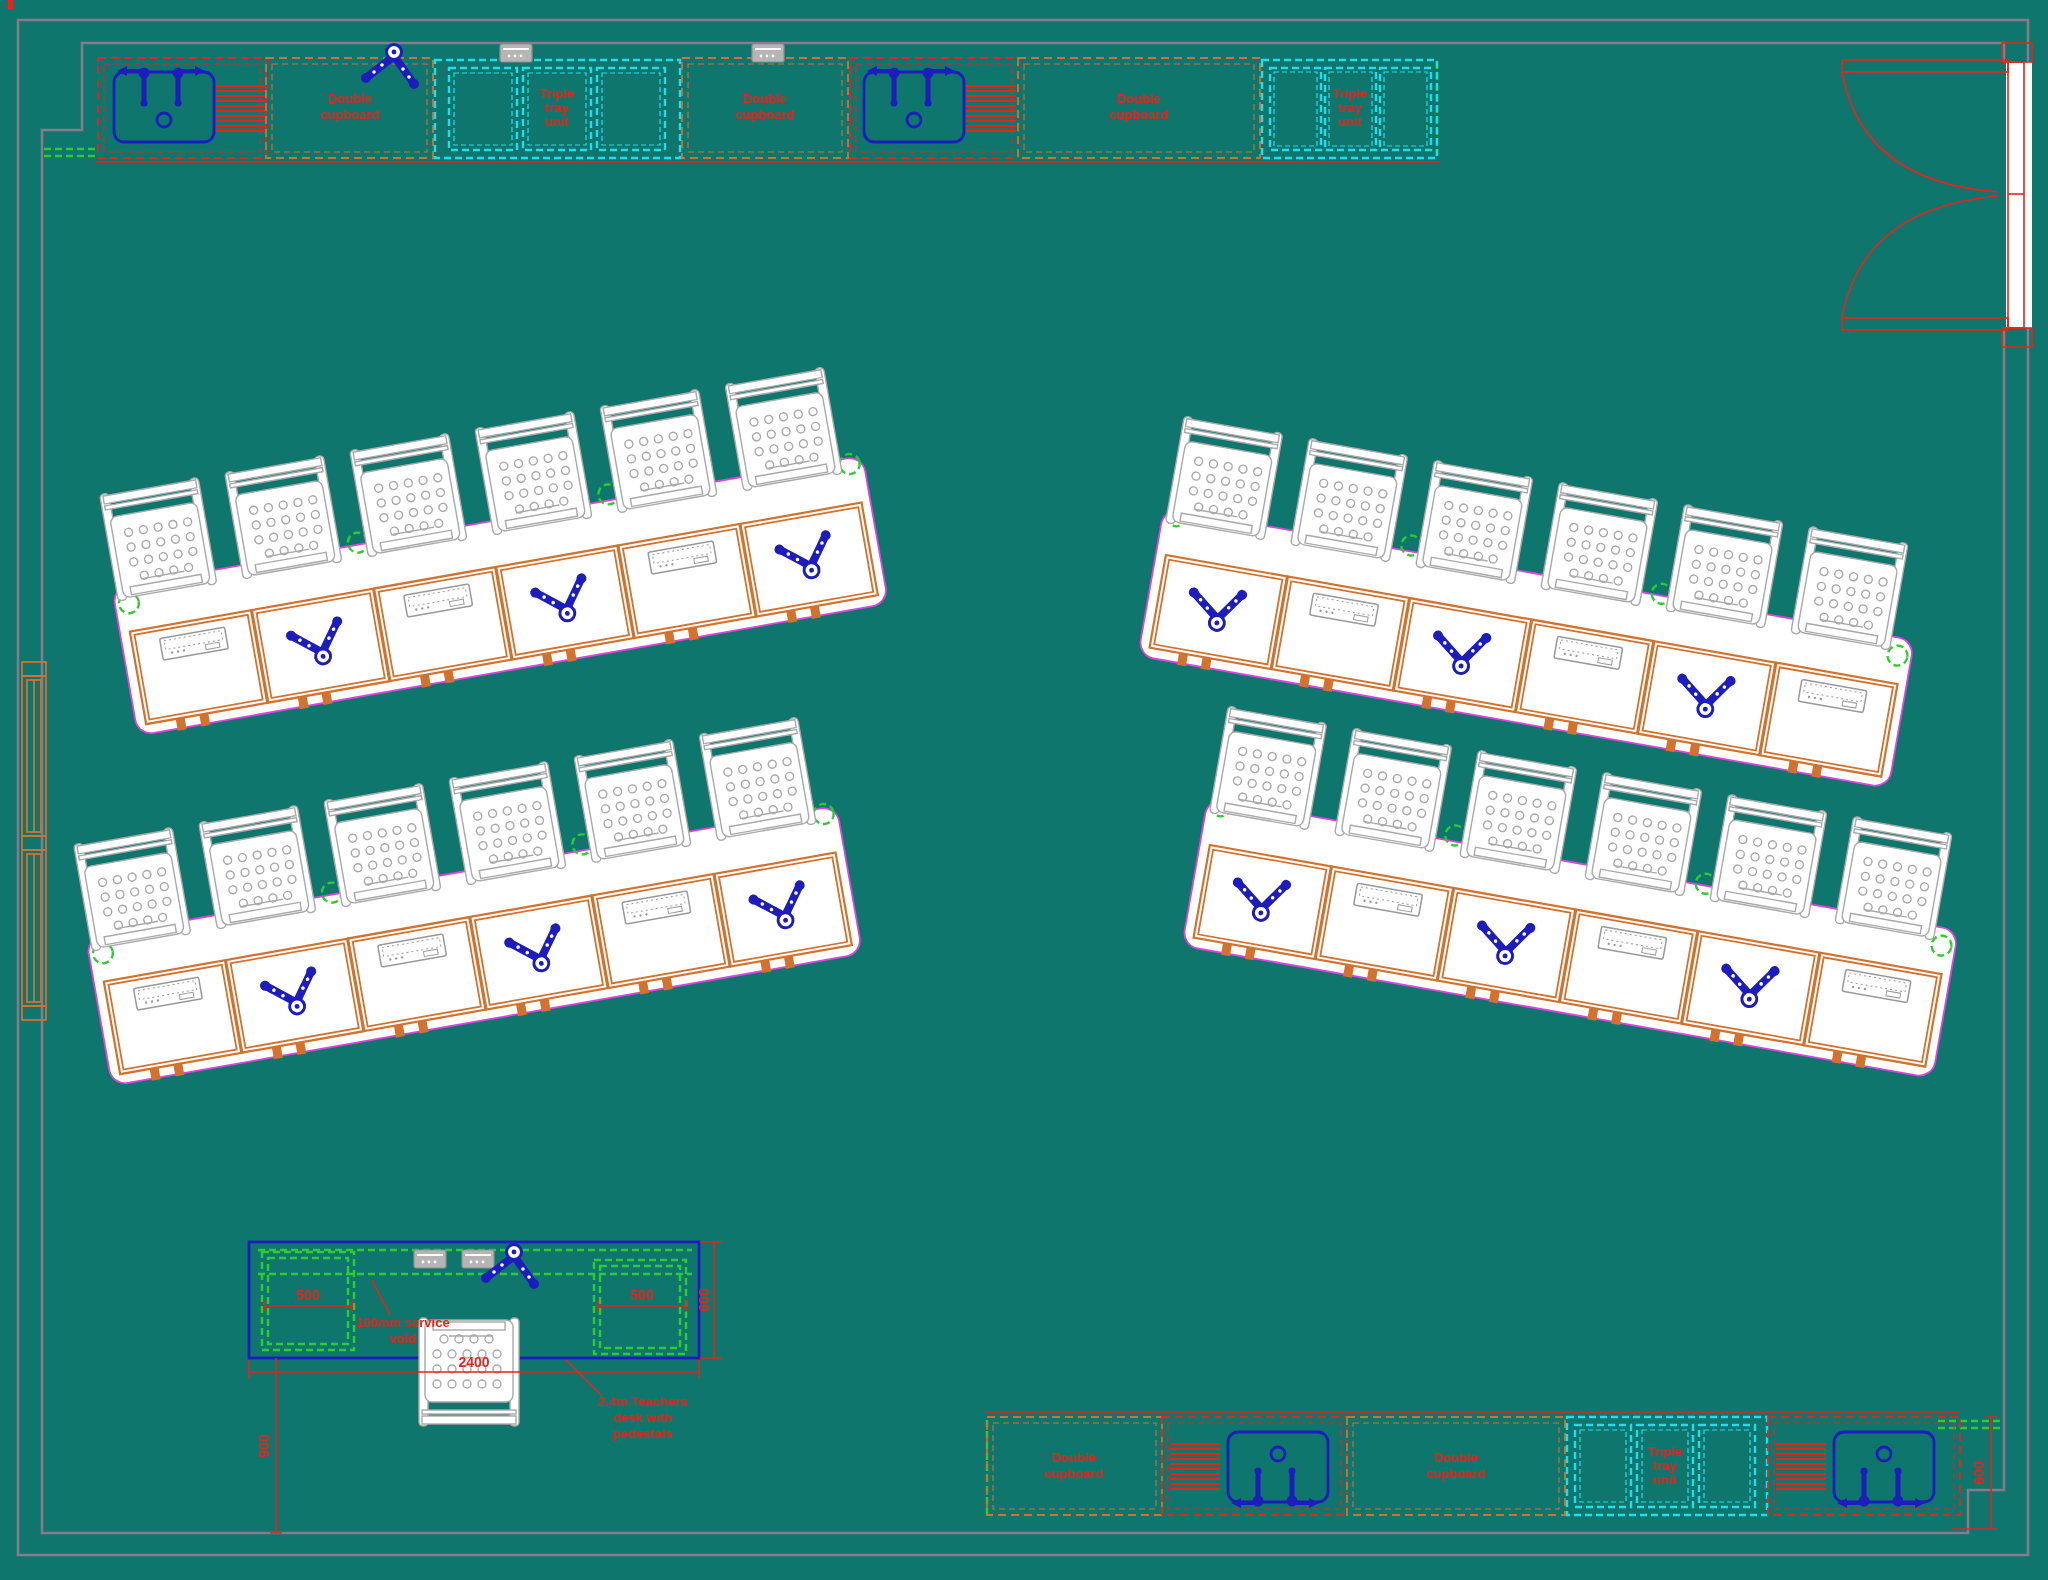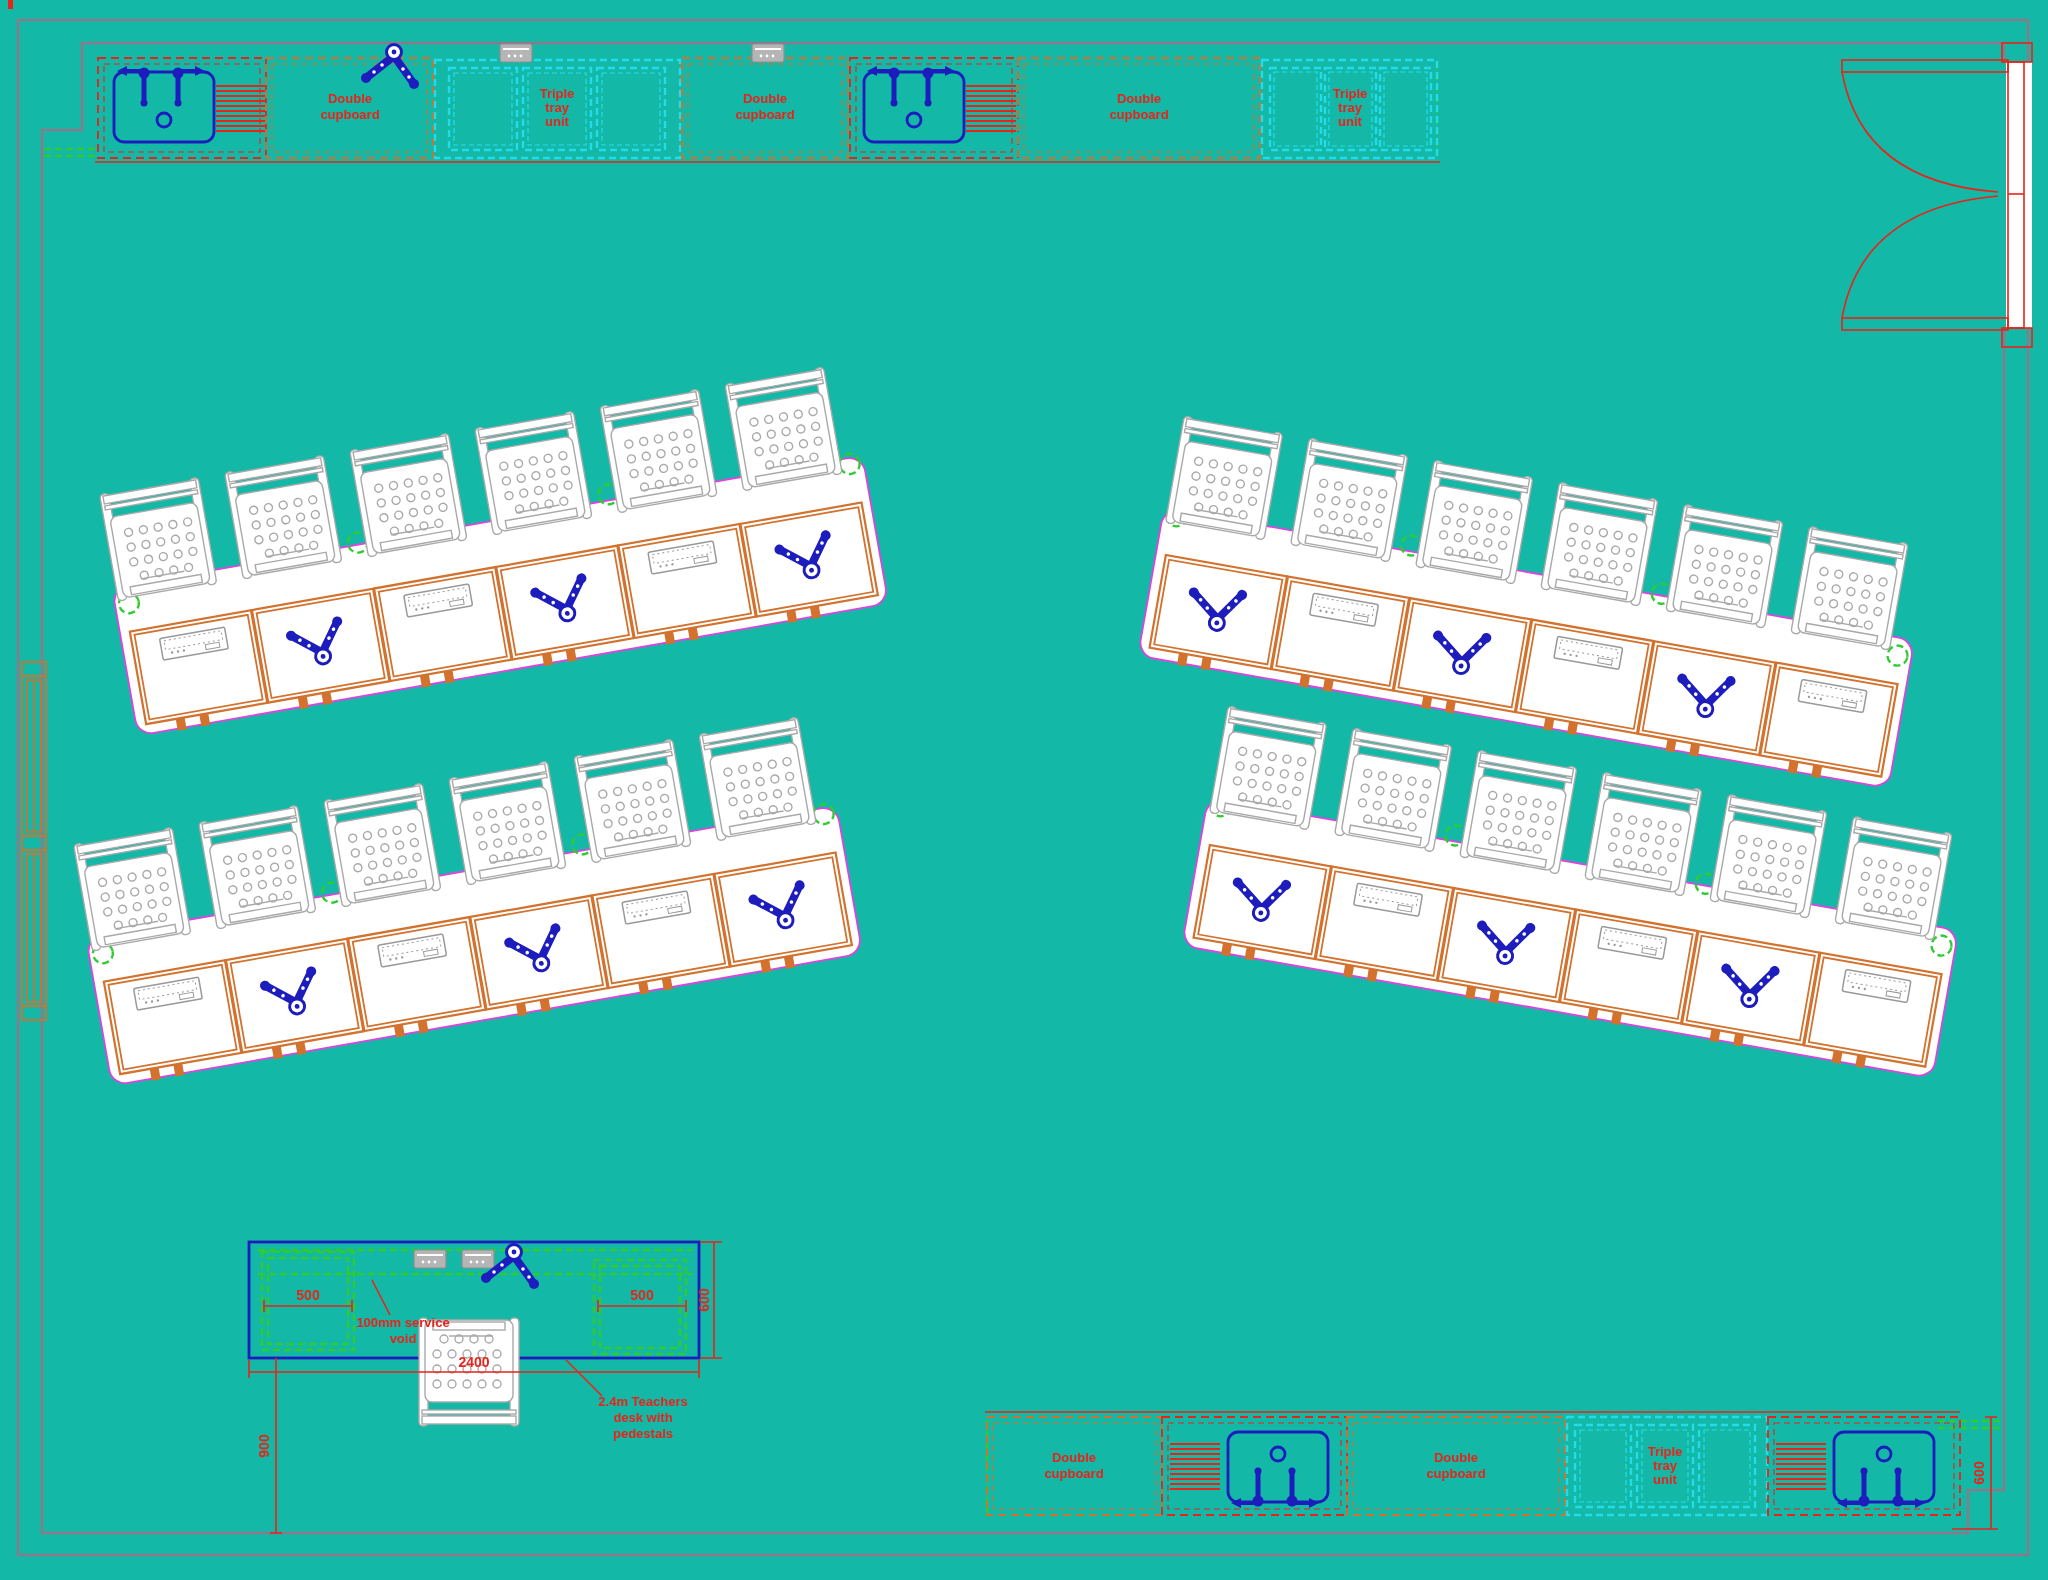--- a/index.html
+++ b/index.html
@@ -1,16 +1,16 @@
 <!DOCTYPE html>
 <html style="--red: #e8231a; --orange: #d2722e; --cyan: #22dcec; --green: #2ecc2e; --blue: #1d1dbd; --magenta: #dd44dd; --wall: #8a7a8c; --gray: #a9a9a9;"><head>
 <meta charset="utf-8">
 <style>
   html,body{margin:0;padding:0;background:#fff;}
-  #canvas{position:relative;width:2048px;height:1580px;background:#14b8a6;overflow:hidden;}
+  #canvas{position:relative;width:2048px;height:1580px;background:#0f766e;overflow:hidden;}
   svg{display:block;}
   svg text{font-family:"Liberation Sans",sans-serif;font-weight:bold;}
   .lbl{fill:var(--red);font-size:13px;text-anchor:middle;}
   .dim{fill:var(--red);font-size:14px;text-anchor:middle;}
   .wall{stroke:var(--wall);stroke-width:2.5;fill:none;}
   .redl{stroke:var(--red);stroke-width:1.6;fill:none;}
   .redd{stroke:var(--red);stroke-width:1.8;fill:none;stroke-dasharray:8,5;}
   .redd2{stroke:var(--red);stroke-width:1.1;fill:none;stroke-dasharray:6,4;}
   .od{stroke:var(--orange);stroke-width:1.8;fill:none;stroke-dasharray:8,5;}
   .od2{stroke:var(--orange);stroke-width:1.1;fill:none;stroke-dasharray:6,4;}

